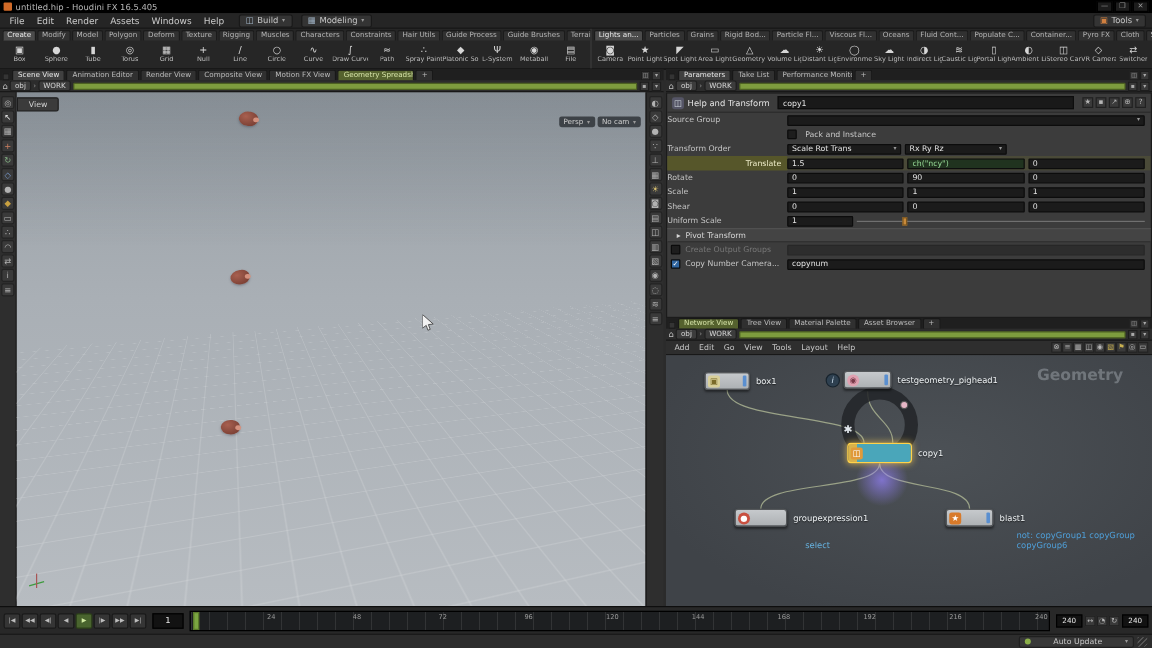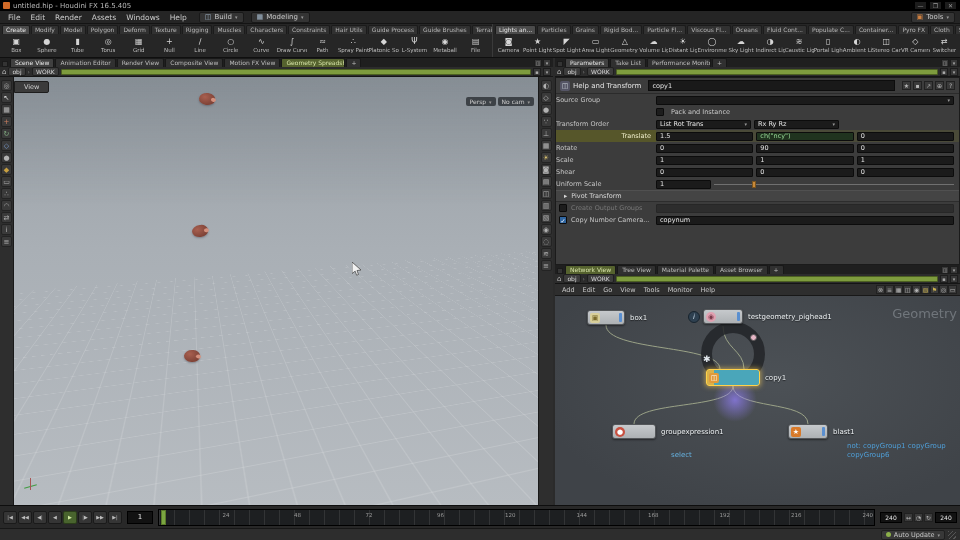--- a/index.html
+++ b/index.html
@@ -95,21 +95,21 @@
 .cb.checked{background:#2f65a0}
 .cblabel{color:#c8c8c8;white-space:nowrap}
 .section{display:flex;align-items:center;height:12px;background:#444;border-top:1px solid #505050;border-bottom:1px solid #2d2d2d;padding-left:8px;gap:4px;color:#d6d6d6}
 .dis{opacity:.42}
 
 .right-bot{left:555px;top:265px;width:405px;height:240px;background:#333}
 .netmenu{display:flex;align-items:center;height:12px;background:#2e2e2e;border-bottom:1px solid #181818;font-size:6.5px;padding:0 3px}
 .netmenu .mi{padding:0 4px;color:#c6c6c6}
 .spacer{flex:1}
 .canvas{position:absolute;left:0;top:31px;right:0;bottom:0;background:radial-gradient(ellipse at 55% 40%,#4c5156,#3f4348 78%);overflow:hidden}
-.watermark{position:absolute;right:3px;top:10px;font-size:13px;font-weight:normal;color:rgba(168,175,181,.45)}
+.watermark{position:absolute;right:24px;top:10px;font-size:13px;font-weight:bold;color:rgba(168,175,181,.45)}
 .wires{position:absolute;left:0;top:0}
 .glow{position:absolute;left:158px;top:82px;width:44px;height:44px;border-radius:50%;background:radial-gradient(circle,rgba(150,130,255,.7),rgba(150,130,255,0) 70%)}
 .ring{position:absolute;left:146px;top:26px;width:64px;height:64px;border-radius:50%;border:11px solid rgba(34,36,40,.85)}
 .snow{position:absolute;left:-9px;top:21px;font-size:9px;color:#e2e8ee}
 .dotp{position:absolute;right:-3px;top:1px;width:7px;height:7px;border-radius:50%;background:#e6b6c6;border:1px solid #555}
 .nodewrap{position:absolute;display:flex;align-items:center;gap:5px}
 .nodebody{position:relative;height:15px;border-radius:3px;background:linear-gradient(180deg,#c6c9cc,#adb1b4);border:1px solid #54575a;display:flex;align-items:center;padding:0 2px;gap:2px;box-shadow:0 1px 2px rgba(0,0,0,.45);flex:none}
 .nodebody.sel{height:17px;background:linear-gradient(90deg,#d8b24a 0 7px,#4aa6ba 7px);border:1px solid #ffd24a;box-shadow:0 0 5px 1px rgba(255,210,90,.55)}
 .nicon{width:10px;height:10px;border-radius:2px;font-size:7px;display:flex;align-items:center;justify-content:center;flex:none}
 .nicon.round{border-radius:50%}
@@ -126,21 +126,21 @@
 .framefield{width:26px;height:13px;background:#121212;border:1px solid #000;color:#e8e8e8;font-size:7px;display:flex;align-items:center;justify-content:center;margin:0 3px;flex:none}
 .framefield.sm{width:22px;height:11px;font-size:6px;margin:0}
 .timeline{flex:1;height:17px;background:#1d1f21;border:1px solid #000;position:relative;overflow:hidden}
 .tl-minor{position:absolute;inset:0;background:repeating-linear-gradient(90deg,rgba(125,125,125,.22) 0 1px,transparent 1px 15px)}
 .tl-labels{position:absolute;left:0;right:0;top:2px;display:flex;font-size:5.5px;color:#9a9a9a}
 .tick{flex:1;text-align:right;padding-right:1px}
 .playhead{position:absolute;left:2px;top:0;bottom:0;width:5px;background:rgba(140,190,70,.85);border:1px solid #5a7a2a}
 .pb-right{display:flex;align-items:center;gap:2px;margin-left:3px}
 
 .statusbar{left:0;top:528px;width:960px;height:12px;background:#2d2d2d;border-top:1px solid #171717;display:flex;align-items:center;padding:0 4px;font-size:6.5px}
-.au{margin-left:auto;display:flex;align-items:center;gap:3px;background:#383838;border:1px solid #1f1f1f;border-radius:2px;padding:0 4px;height:10px}
+.au{margin-left:auto;display:flex;align-items:center;gap:19px;background:#383838;border:1px solid #1f1f1f;border-radius:2px;padding:0 4px;height:10px}
 .audot{width:5px;height:5px;border-radius:50%;background:#8cb04a}
 .grip{width:8px;height:8px;margin-left:3px;background:repeating-linear-gradient(135deg,#555 0 1px,transparent 1px 3px)}
 </style>
 </head>
 <body>
 
 <div id="app">
 
   <div class="titlebar abs">
     <span class="hlogo"></span>
@@ -523,21 +523,21 @@
         <div class="plabel"></div>
         <div class="pfields">
           <div class="cb"></div>
           <span class="cblabel">Pack and Instance</span>
         </div>
       </div>
       <div class="prow">
         <div class="plabel">Transform Order</div>
         <div class="pfields">
           <div class="pfield w95">
-              <span>List Rot Trans</span>
+              <span>Scale Rot Trans</span>
               <span class="dd">▾</span>
             </div>
           <div class="pfield w65">
               <span>Rx Ry Rz</span>
               <span class="dd">▾</span>
             </div>
         </div>
       </div>
       <div class="prow hl">
         <div class="plabel">Translate</div>
@@ -628,21 +628,21 @@
       <span class="pbicon">▾</span>
     </div>
     <div class="netmenu">
       <div style="display:flex">
 
       <div class="mi">Add</div>
           <div class="mi">Edit</div>
           <div class="mi">Go</div>
           <div class="mi">View</div>
           <div class="mi">Tools</div>
-          <div class="mi">Monitor</div>
+          <div class="mi">Layout</div>
           <div class="mi">Help</div>
         </div>
       <div class="spacer"></div>
       <div style="display:flex">
 
       <div class="mini-ic">⊗</div>
           <div class="mini-ic">≡</div>
           <div class="mini-ic">▦</div>
           <div class="mini-ic">◫</div>
           <div class="mini-ic">◉</div>

